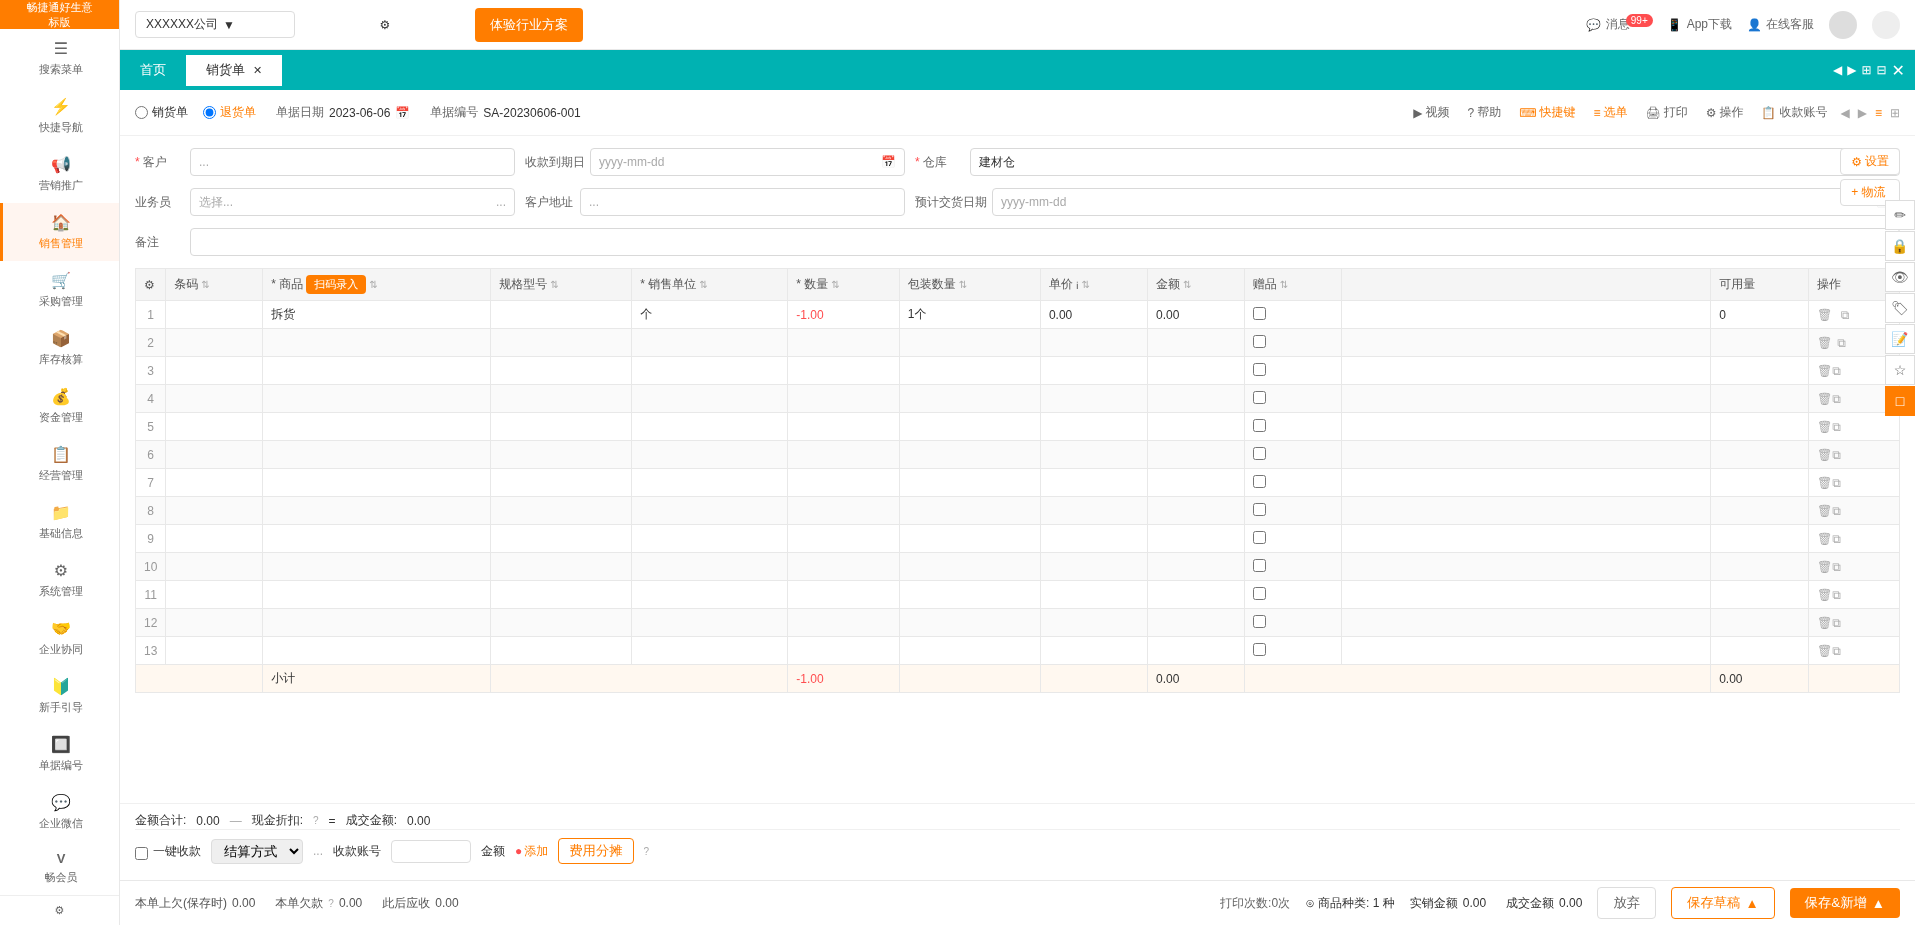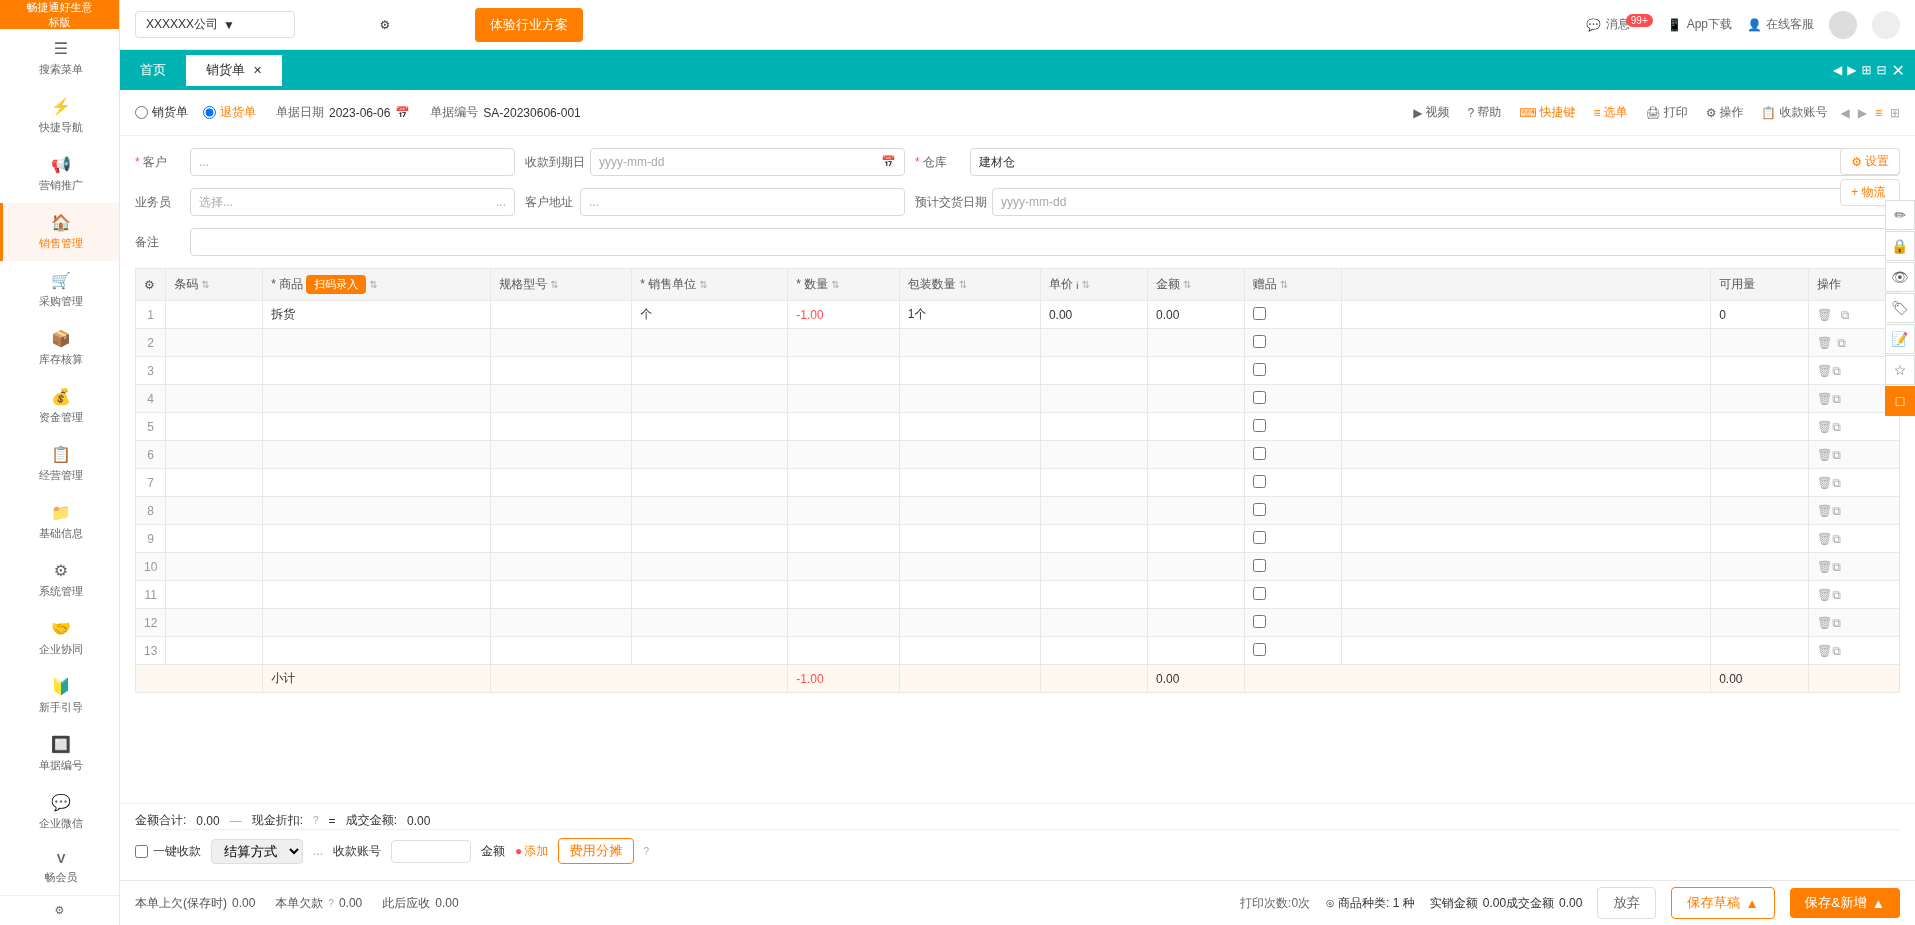--- a/index.html
+++ b/index.html
@@ -73,27 +73,27 @@
     .scan-btn { background: #ff7d00; color: #fff; border: none; border-radius: 4px; padding: 2px 8px; cursor: pointer; font-size: 11px; }
     .sort-icon { color: #aaa; font-size: 10px; }
     .th-inner { display: flex; align-items: center; gap: 3px; }
 
     
     .bottom-area { padding: 8px 15px; border-top: 1px solid #f0f0f0; }
     .bottom-calc { display: flex; align-items: center; gap: 10px; font-size: 12px; }
     .bottom-payment { display: flex; align-items: center; gap: 10px; padding: 8px 0; border-top: 1px solid #f0f0f0; }
     .expense-btn { border: 1px solid #ff7d00; color: #ff7d00; background: #fff; border-radius: 4px; padding: 3px 10px; cursor: pointer; }
     .add-link { color: #ff7d00; cursor: pointer; display: flex; align-items: center; gap: 2px; }
-    .checkbox-item { display: flex; align-items: center; gap: 5px; }
+    .checkbox-item { display: flex; align-items: flex-end; gap: 5px; }
 
     
     .footer { height: 45px; background: #fff; border-top: 1px solid #e8e8e8; display: flex; align-items: center; padding: 0 15px; gap: 20px; }
     .footer-info { display: flex; align-items: center; gap: 5px; font-size: 12px; color: #555; }
     .footer-right { margin-left: auto; display: flex; align-items: center; gap: 15px; }
-    .footer-summary { display: flex; }
+    .footer-summary { display: flex; gap: 20px; }
     .summary-item { display: flex; gap: 5px; align-items: center; }
     .save-draft-btn { border: 1px solid #ff7d00; color: #ff7d00; background: #fff; border-radius: 4px; padding: 6px 15px; cursor: pointer; display: flex; align-items: center; gap: 5px; }
     .save-new-btn { background: #ff7d00; color: #fff; border: none; border-radius: 4px; padding: 6px 15px; cursor: pointer; display: flex; align-items: center; gap: 5px; }
     .abandon-btn { border: 1px solid #ddd; color: #666; background: #fff; border-radius: 4px; padding: 6px 15px; cursor: pointer; }
     .print-count { color: #666; }
     .rt-btn { width: 30px; height: 30px; background: #fff; border: 1px solid #ddd; display: flex; align-items: center; justify-content: center; cursor: pointer; font-size: 14px; color: #666; }
     .rt-btn.orange { background: #ff7d00; color: #fff; border-color: #ff7d00; }
   </style>
 </head>
 <body>

